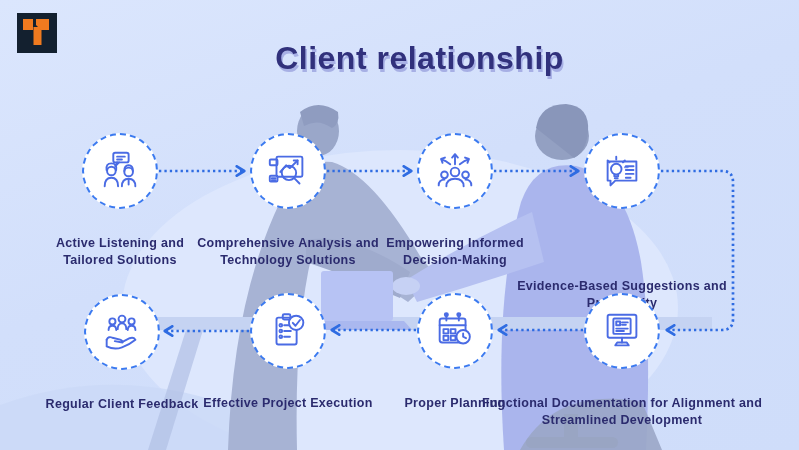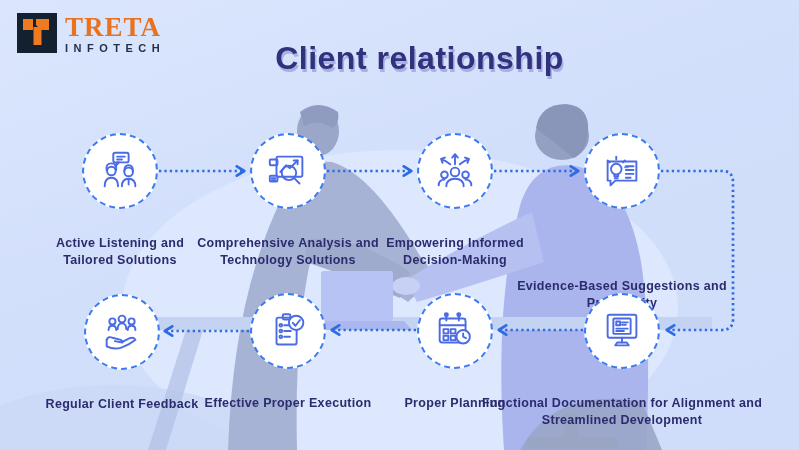--- a/index.html
+++ b/index.html
@@ -72,24 +72,20 @@
     </g>
   </svg>
 
   <div class="logo-wrap">
     <svg class="logo-mark" viewBox="0 0 40 40">
       <rect x="0" y="0" width="40" height="40" fill="#13202f"></rect>
       <rect x="6" y="6" width="10" height="11" fill="#f07a1f"></rect>
       <polygon points="19,6 32,6 32,17 24,17 19,12" fill="#f07a1f"></polygon>
       <polygon points="16.5,14 22,14 24.5,17 24.5,32 16.5,32" fill="#f07a1f"></polygon>
     </svg>
-    <div class="logo-text">
-      <span class="logo-name">TRETA</span>
-      <span class="logo-sub">INFOTECH</span>
-    </div>
   </div>
   <div class="page-title">Client relationship</div>
 
   <div class="step" style="left:82px;top:133px;width:76px;">
     <div class="bubble">
       <svg viewBox="0 0 48 48">
         <g class="ic">
           <rect x="17" y="5" width="16" height="10" rx="2"></rect>
           <path d="M21,15 l-2,4 4,-4"></path>
           <line x1="21" y1="9" x2="29" y2="9"></line>
@@ -221,21 +217,21 @@
             <line x1="20" y1="18" x2="27" y2="18"></line>
           <circle cx="16.5" cy="24" r="1.4"></circle>
             <line x1="20" y1="24" x2="27" y2="24"></line>
           <circle cx="16.5" cy="30" x2="27" r="1.4"></circle>
             <line x1="20" y1="30" x2="26" y2="30"></line>
           <circle cx="32.5" cy="15.5" r="7.5" fill="#ffffff"></circle>
           <polyline points="29,15.5 31.8,18.5 36.5,12.5"></polyline>
         </g>
       </svg>
     </div>
-    <div class="step-label" style="width:240px;">Effective Proper Execution</div>
+    <div class="step-label" style="width:240px;">Effective Project Execution</div>
   </div>
 
   <div class="step" style="left:84px;top:294px;width:76px;">
     <div class="bubble">
       <svg viewBox="0 0 48 48">
         <g class="ic">
           <circle cx="14" cy="13" r="3.2"></circle>
             <path d="M10,22 q0,-4.5 4,-4.5 q4,0 4,4.5"></path>
           <circle cx="24" cy="10.5" r="3.6"></circle>
             <path d="M19.5,21 q0,-6 4.5,-6 q4.5,0 4.5,6"></path>

